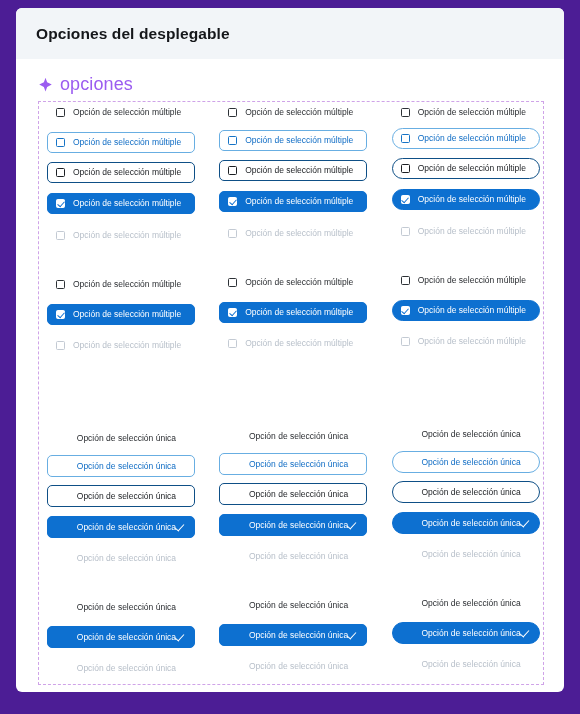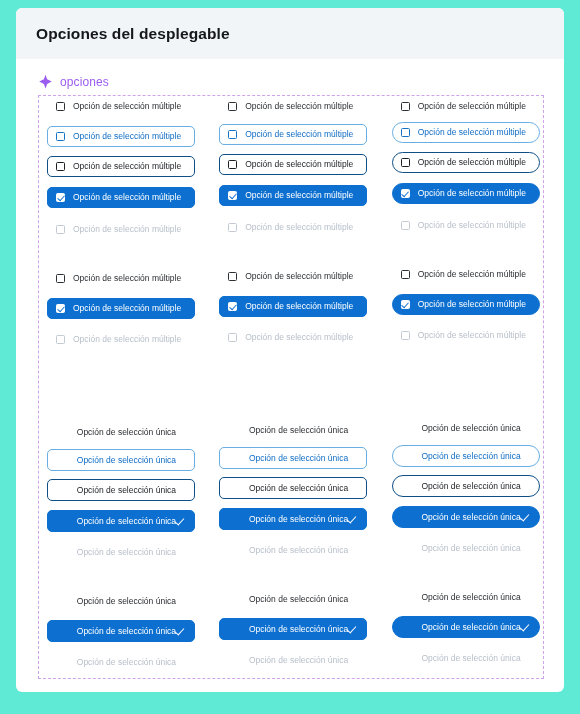--- a/index.html
+++ b/index.html
@@ -5,21 +5,21 @@
   * { box-sizing: border-box; margin: 0; padding: 0; }
   html, body {
     width: 580px; height: 714px;
     background: #e9eaec;
     font-family: "Liberation Sans", "DejaVu Sans", sans-serif;
     -webkit-font-smoothing: antialiased;
   }
   .page {
     position: relative;
     width: 580px; height: 714px;
-    background: #5eead4;
+    background: #4c1d95;
     overflow: hidden;
   }
   .card {
     position: absolute;
     left: 16px; top: 8px;
     width: 548px; height: 684px;
     background: #ffffff;
     border-radius: 6px;
     overflow: hidden;
   }
@@ -40,21 +40,21 @@
 
   
   .section-head {
     display: flex;
     align-items: center;
     gap: 7px;
     padding: 15px 0 6px 22px;
   }
   .sparkle { width: 15px; height: 15px; display:block; }
   .section-title {
-    font-size: 12px;
+    font-size: 18px;
     color: #9b5cf0;
     letter-spacing: .1px;
   }
 
   
   .dashed-zone {
     position: relative;
     margin: 0 20px 0 22px;
     border: 1px dashed #cfa3e8;
     height: 584px;

